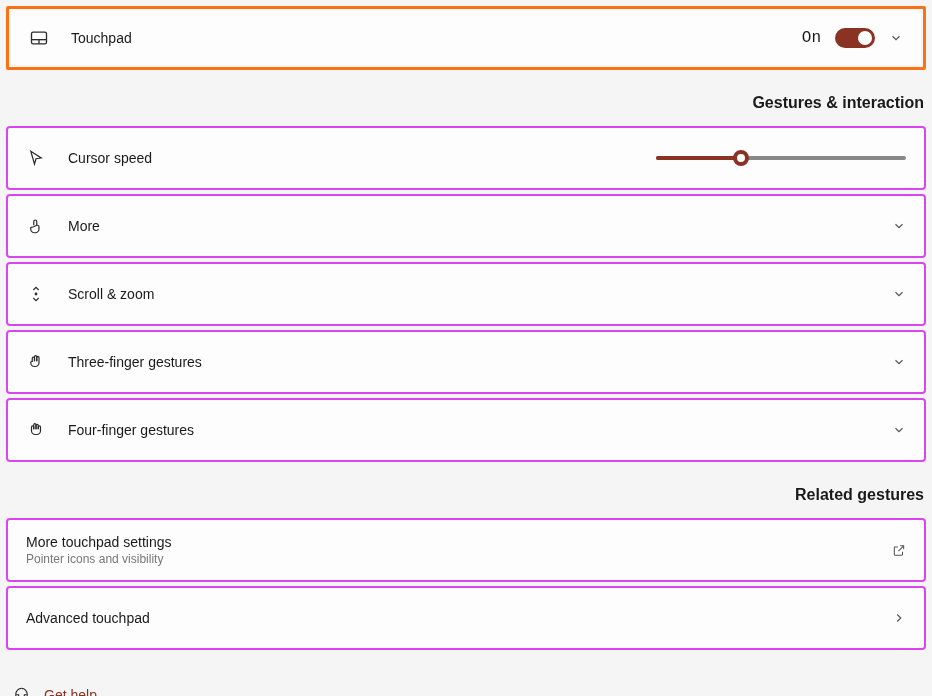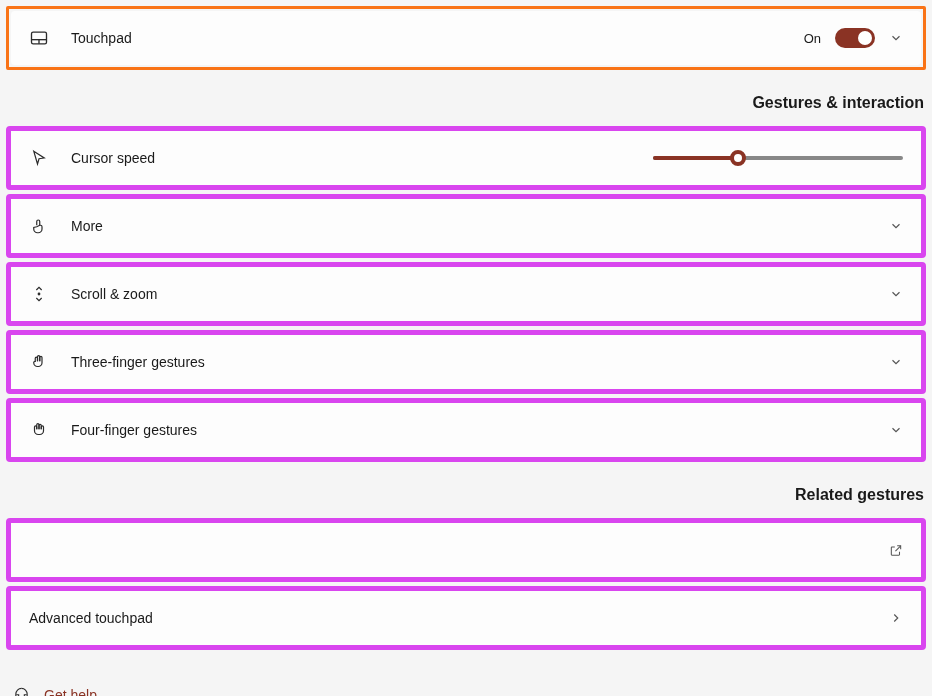--- a/index.html
+++ b/index.html
@@ -15,31 +15,31 @@
     .highlight-box {
       border:3px solid #f97316;
       border-radius:2px;
       padding:2px;
       margin-bottom:20px;
     }
     .row {
       display:flex;
       align-items:center;
       background:#fdfdfd;
-      border:5px solid #d946ef;
+      border:2px solid #d946ef;
       border-radius:4px;
       padding:0 18px;
       height:64px;
       margin-bottom:4px;
     }
     .highlight-box .row { margin-bottom:0; height:54px; border:none; }
     .row .icon { width:20px; height:20px; margin-right:22px; display:flex; align-items:center; justify-content:center; color:#2b2b2b; flex:0 0 20px;}
     .row .label { flex:0 1 auto; font-size:14px; }
     .row .spacer { flex:1 1 auto; }
-    .row .state { font-size:13px; margin-right:14px;}
+    .row .state { font-size:16px; margin-right:14px;font-family:Liberation Mono, monospace;}
     .toggle { width:40px; height:20px; background:#8a3324; border-radius:20px; position:relative; margin-right:14px;}
     .toggle::after { content:""; position:absolute; right:3px; top:3px; width:14px; height:14px; background:#fff; border-radius:50%; }
     .chev { width:14px; height:14px; display:flex; align-items:center; justify-content:center; color:#555;}
     .section-title { font-size:16px; font-weight:600; margin:24px 2px 14px 2px;text-align:right; }
     .slider-wrap { display:flex; align-items:center; width:250px; height:20px; }
     .slider { position:relative; width:100%; height:4px; }
     .slider .track-full { position:absolute; left:0; right:0; top:0; height:4px; background:#888; border-radius:2px;}
     .slider .track-fill { position:absolute; left:0; width:34%; top:0; height:4px; background:#8a3324; border-radius:2px;}
     .slider .thumb { position:absolute; left:34%; top:50%; width:16px; height:16px; background:#fff; border:4px solid #8a3324; border-radius:50%; transform:translate(-50%,-50%);}
     .two-line .line1 { font-size:14px; }
@@ -156,20 +156,24 @@
   <span class="chev">
     <svg viewBox="0 0 24 24" width="14" height="14" fill="none" stroke="currentColor" stroke-width="2">
         <polyline points="6 9 12 15 18 9"></polyline>
       </svg>
   </span>
 </div>
 
 <div class="section-title">Related gestures</div>
 
 <div class="row">
+  <div class="two-line">
+    <div class="line1">More touchpad settings</div>
+    <div class="line2">Pointer icons and visibility</div>
+  </div>
   <span class="spacer"></span>
   <span class="chev">
     <svg viewBox="0 0 24 24" width="15" height="15" fill="none" stroke="currentColor" stroke-width="1.8">
         <path d="M14 4h6v6"></path>
         <path d="M20 4l-9 9"></path>
         <path d="M18 14v5a1 1 0 01-1 1H5a1 1 0 01-1-1V7a1 1 0 011-1h5"></path>
       </svg>
   </span>
 </div>
 

